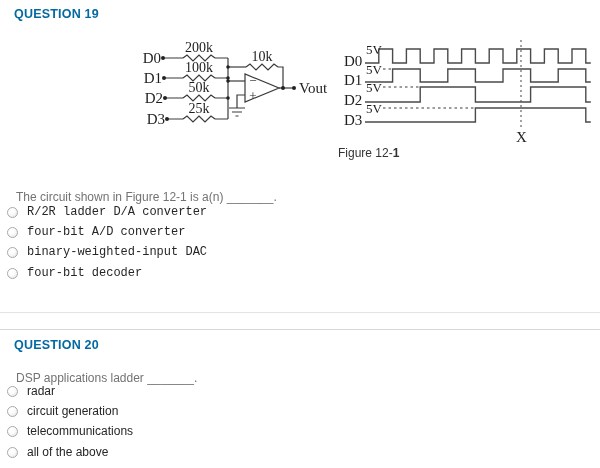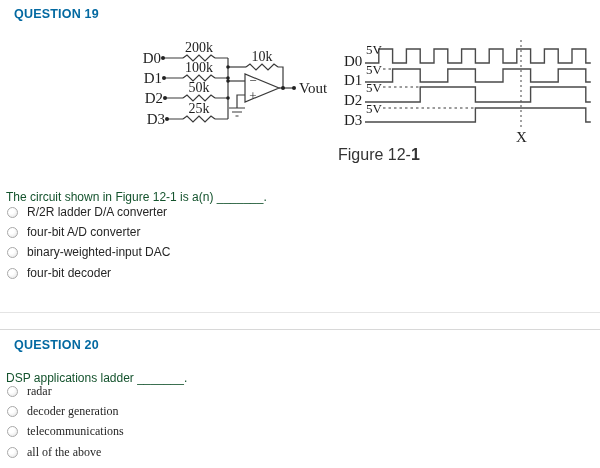--- a/index.html
+++ b/index.html
@@ -2,36 +2,36 @@
 <html><head>
 <meta charset="utf-8">
 <style>
   html,body{margin:0;padding:0;background:#fff;}
   body{width:600px;height:468px;position:relative;overflow:hidden;
        font-family:"Liberation Sans",sans-serif;color:#2b2b2b;}
   .qheader{position:absolute;left:14px;font-size:12.5px;font-weight:bold;
            color:#0369a1;letter-spacing:.2px;}
   #q19-header{top:7px;}
   #q20-header{top:338px;}
-  .prompt{position:absolute;left:6px;font-size:12px;color:#14532d;margin:0;}
+  .prompt{position:absolute;left:16px;font-size:12px;color:#737373;margin:0;}
   #q19-prompt{top:190px;}
   #q20-prompt{top:371px;}
   .opts{position:absolute;left:7px;}
-  #q19-opts{top:206px;}
-  #q20-opts{top:385px;font-family:Liberation Serif, serif;}
+  #q19-opts{top:206px;font-family:Liberation Mono, monospace;}
+  #q20-opts{top:385px;}
   .opt{display:flex;align-items:center;margin-bottom:7.2px;cursor:pointer;}
   .radio{width:11px;height:11px;border-radius:50%;flex:0 0 11px;
          border:1px solid #a9a9a9;box-sizing:border-box;
          background:radial-gradient(circle at 35% 30%, #ffffff 35%, #e2e2e2 100%);}
   .optlabel{margin-left:9px;font-size:12px;color:#262626;line-height:13px;}
   .divider{position:absolute;left:0;width:600px;height:0;border-top:1px solid #e4e4e4;}
   #divider-1{top:312px;}
   #divider-2{top:329px;border-top-color:#d8d8d8;}
   #figure-svg{position:absolute;left:133px;top:37px;}
-  .caption{position:absolute;left:338px;top:146px;font-size:16px;color:#333;}
+  .caption{position:absolute;left:338px;top:146px;font-size:12px;color:#333;}
   .caption b{font-weight:bold;}
   
   .cw{fill:none;stroke:#3a3a3a;stroke-width:1.2;}
   .tri{fill:#fff;stroke:#3a3a3a;stroke-width:1.2;}
   .nd{fill:#222;}
   .wv{fill:none;stroke:#4a4a4a;stroke-width:1.4;}
   .lead{fill:none;stroke:#3a3a3a;stroke-width:1.2;stroke-dasharray:2.5 3;}
   .xline{fill:none;stroke:#555;stroke-width:1.1;stroke-dasharray:2 3;}
   .ser15{font-family:"Liberation Serif",serif;font-size:15px;fill:#1e1e1e;}
   .ser14{font-family:"Liberation Serif",serif;font-size:14px;fill:#1e1e1e;}
@@ -145,21 +145,21 @@
 
   <p class="prompt" id="q20-prompt">DSP applications ladder _______.</p>
 
   <div class="opts" id="q20-opts">
     <div class="opt">
       <span class="radio"></span>
       <span class="optlabel">radar</span>
     </div>
     <div class="opt">
       <span class="radio"></span>
-      <span class="optlabel">decoder generation</span>
+      <span class="optlabel">circuit generation</span>
     </div>
     <div class="opt">
       <span class="radio"></span>
       <span class="optlabel">telecommunications</span>
     </div>
     <div class="opt">
       <span class="radio"></span>
       <span class="optlabel">all of the above</span>
     </div>
   </div>

